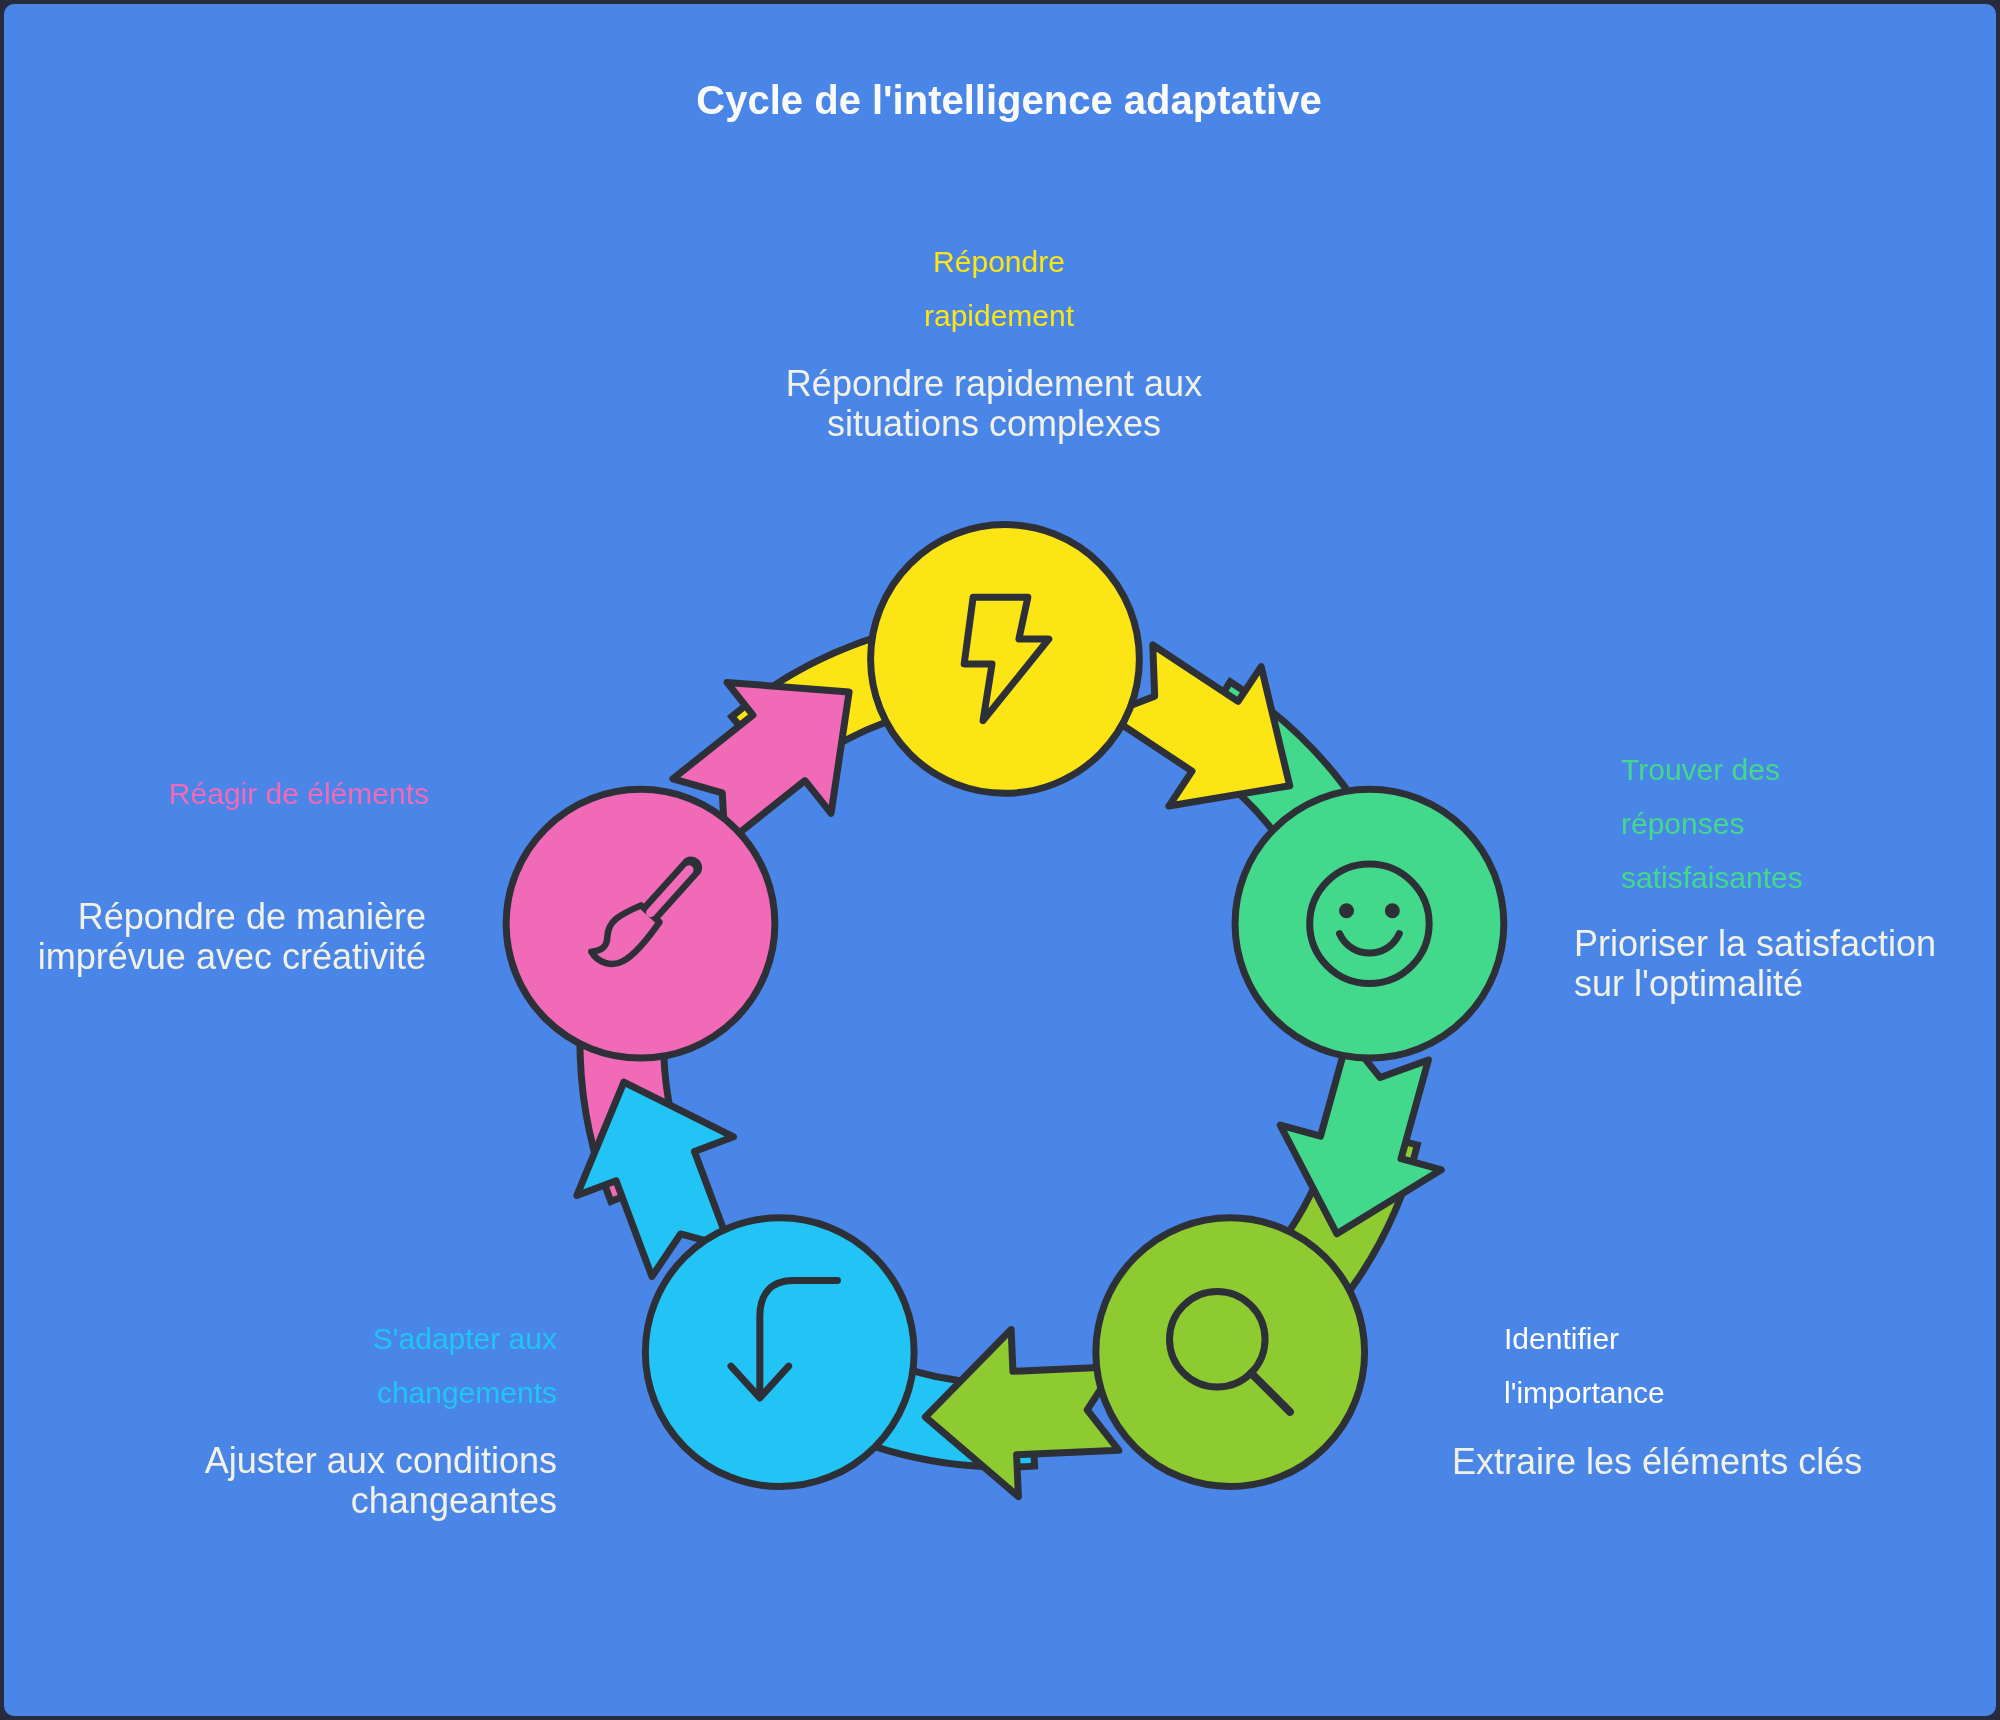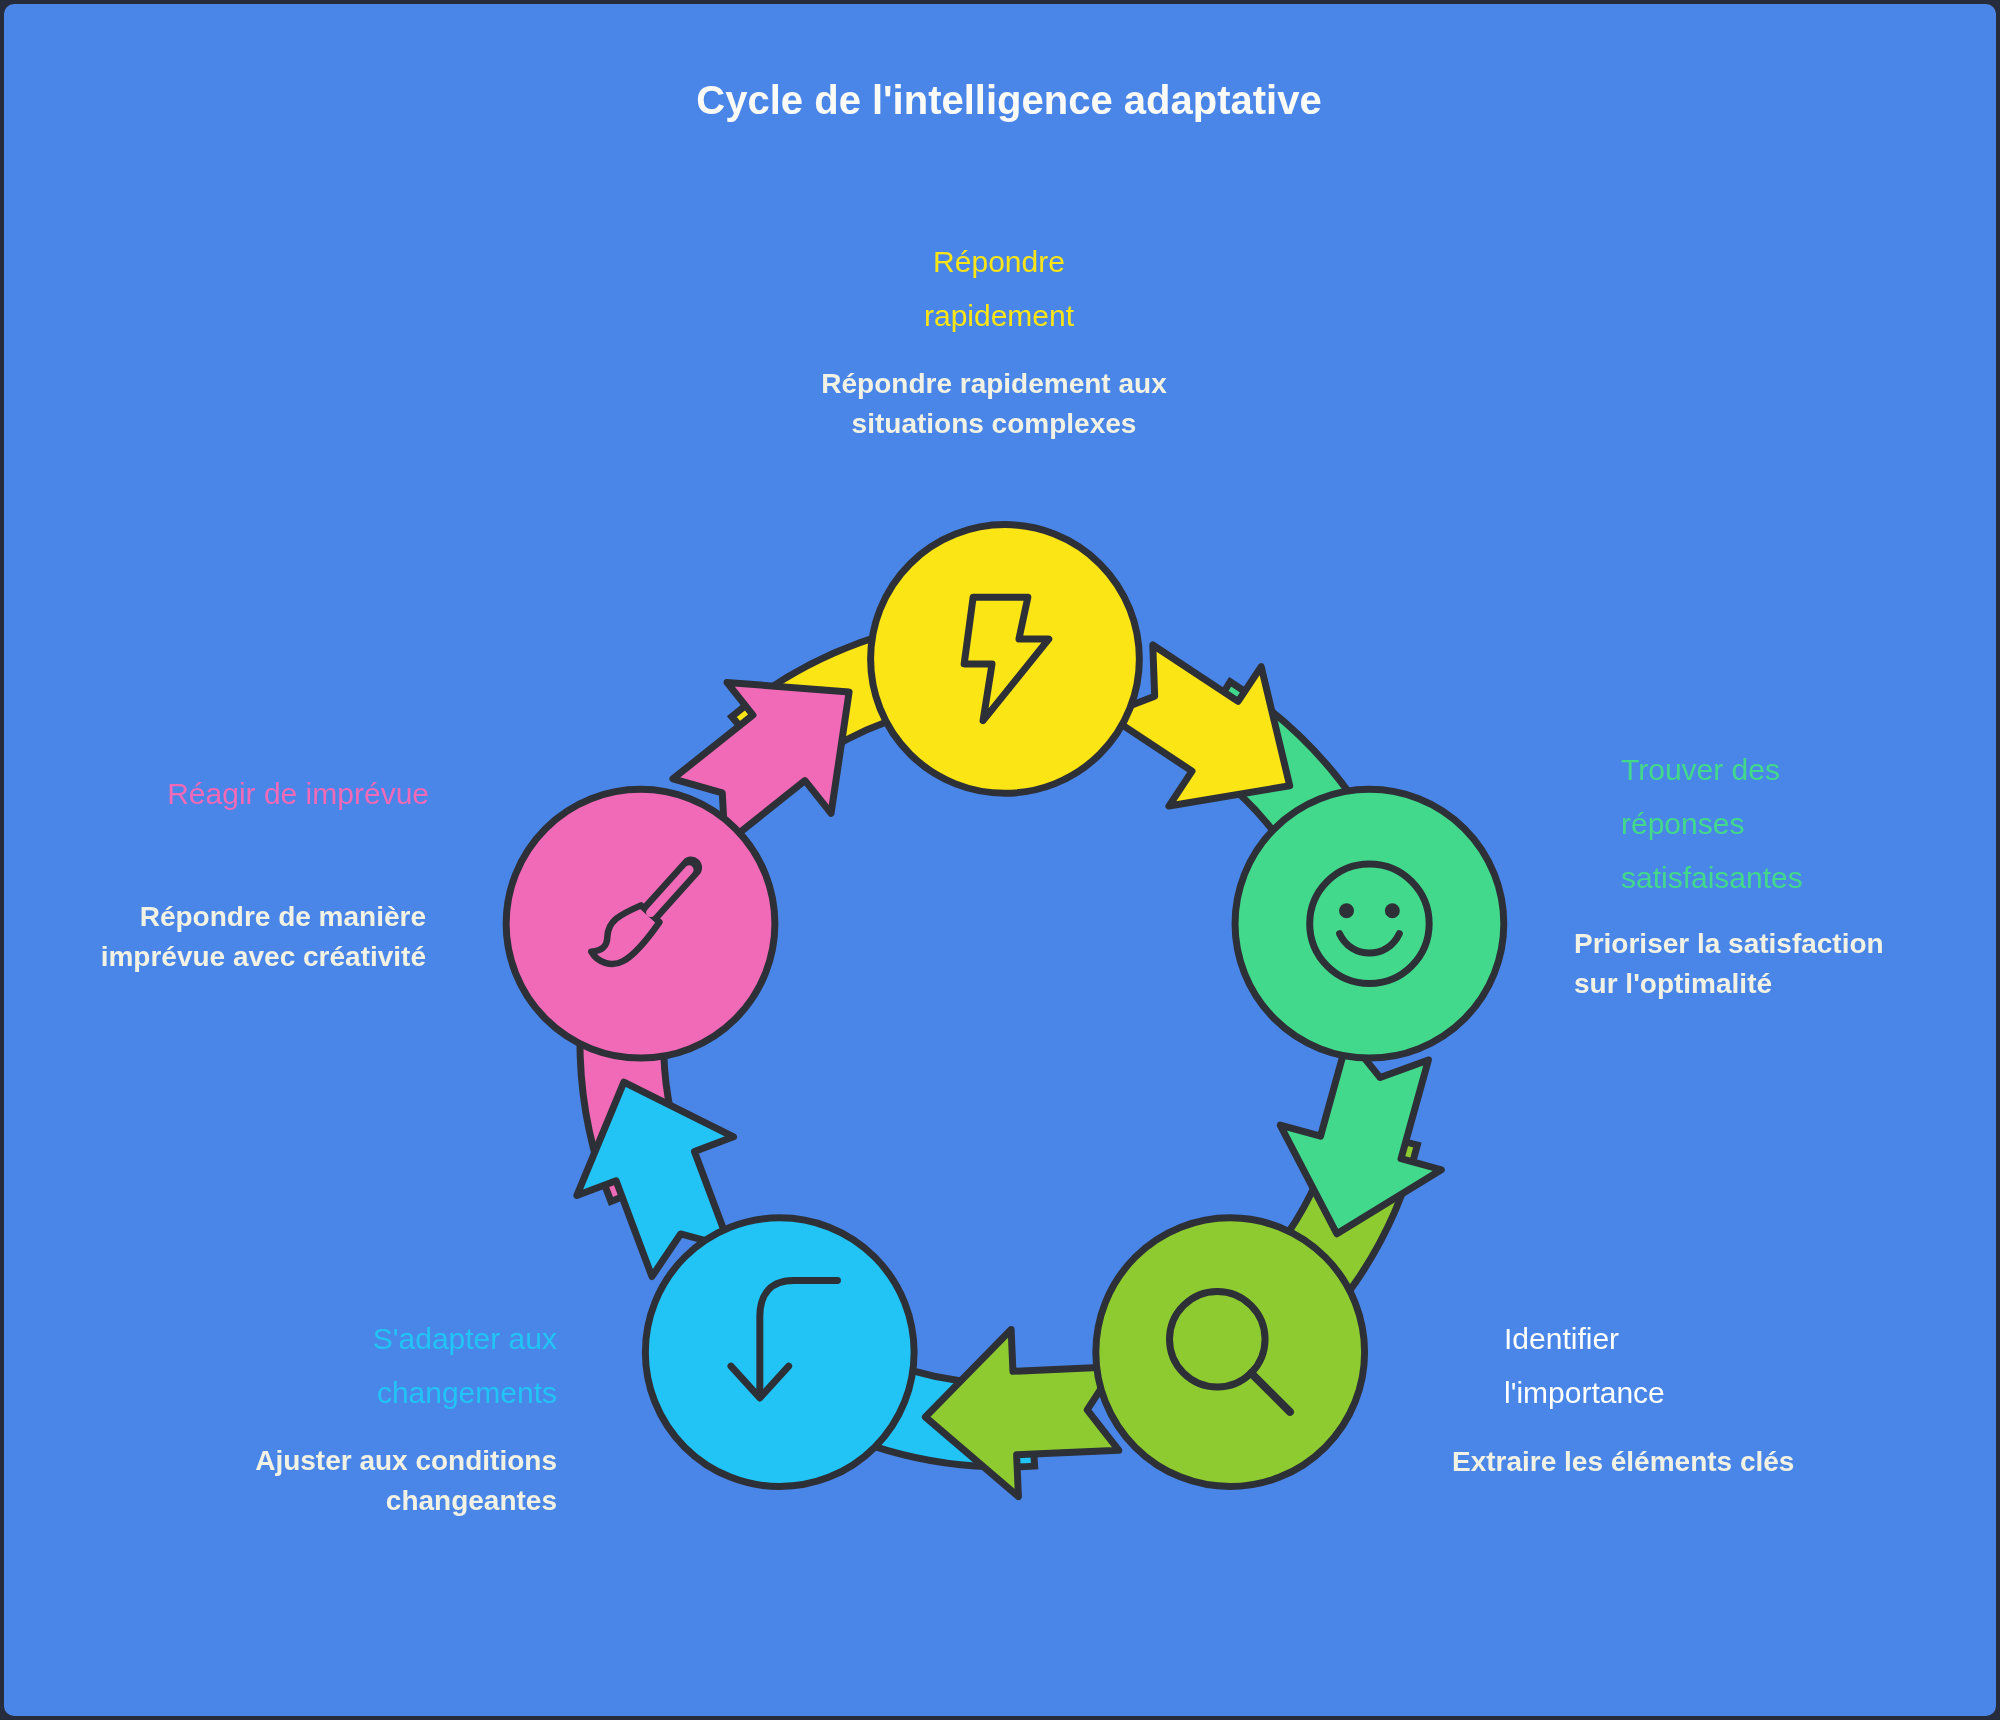--- a/index.html
+++ b/index.html
@@ -21,21 +21,21 @@
     color:#FAFAF6;
     white-space:nowrap;
   }
   .heading{
     position:absolute;
     font-size:30px;font-weight:400;line-height:54px;
     white-space:nowrap;
   }
   .desc{
     position:absolute;
-    font-size:28px;font-weight:700;line-height:40px;
+    font-size:36px;font-weight:400;line-height:40px;
     white-space:nowrap;
   }
   .align-center{transform:translateX(-50%);text-align:center;}
   .align-right{transform:translateX(-100%);text-align:right;}
   .align-left{text-align:left;}
 </style>
 </head>
 <body>
 
 <div class="frame">
@@ -116,20 +116,20 @@
       </div>
       <div class="heading align-right" style="left: 553px; top: 1308px; color: rgb(34, 196, 245);">
         <div>S'adapter aux</div>
         <div>changements</div>
       </div>
       <div class="desc align-right" style="left: 553px; top: 1437px; color: rgb(242, 242, 228);">
         <div>Ajuster aux conditions</div>
         <div>changeantes</div>
       </div>
       <div class="heading align-right" style="left: 425px; top: 763px; color: rgb(240, 106, 183);">
-        <div>Réagir de imprévue</div>
+        <div>Réagir de éléments</div>
       </div>
       <div class="desc align-right" style="left: 422px; top: 893px; color: rgb(242, 242, 228);">
         <div>Répondre de manière</div>
         <div>imprévue avec créativité</div>
       </div>
     </div>
 </div>
 
 </body></html>

